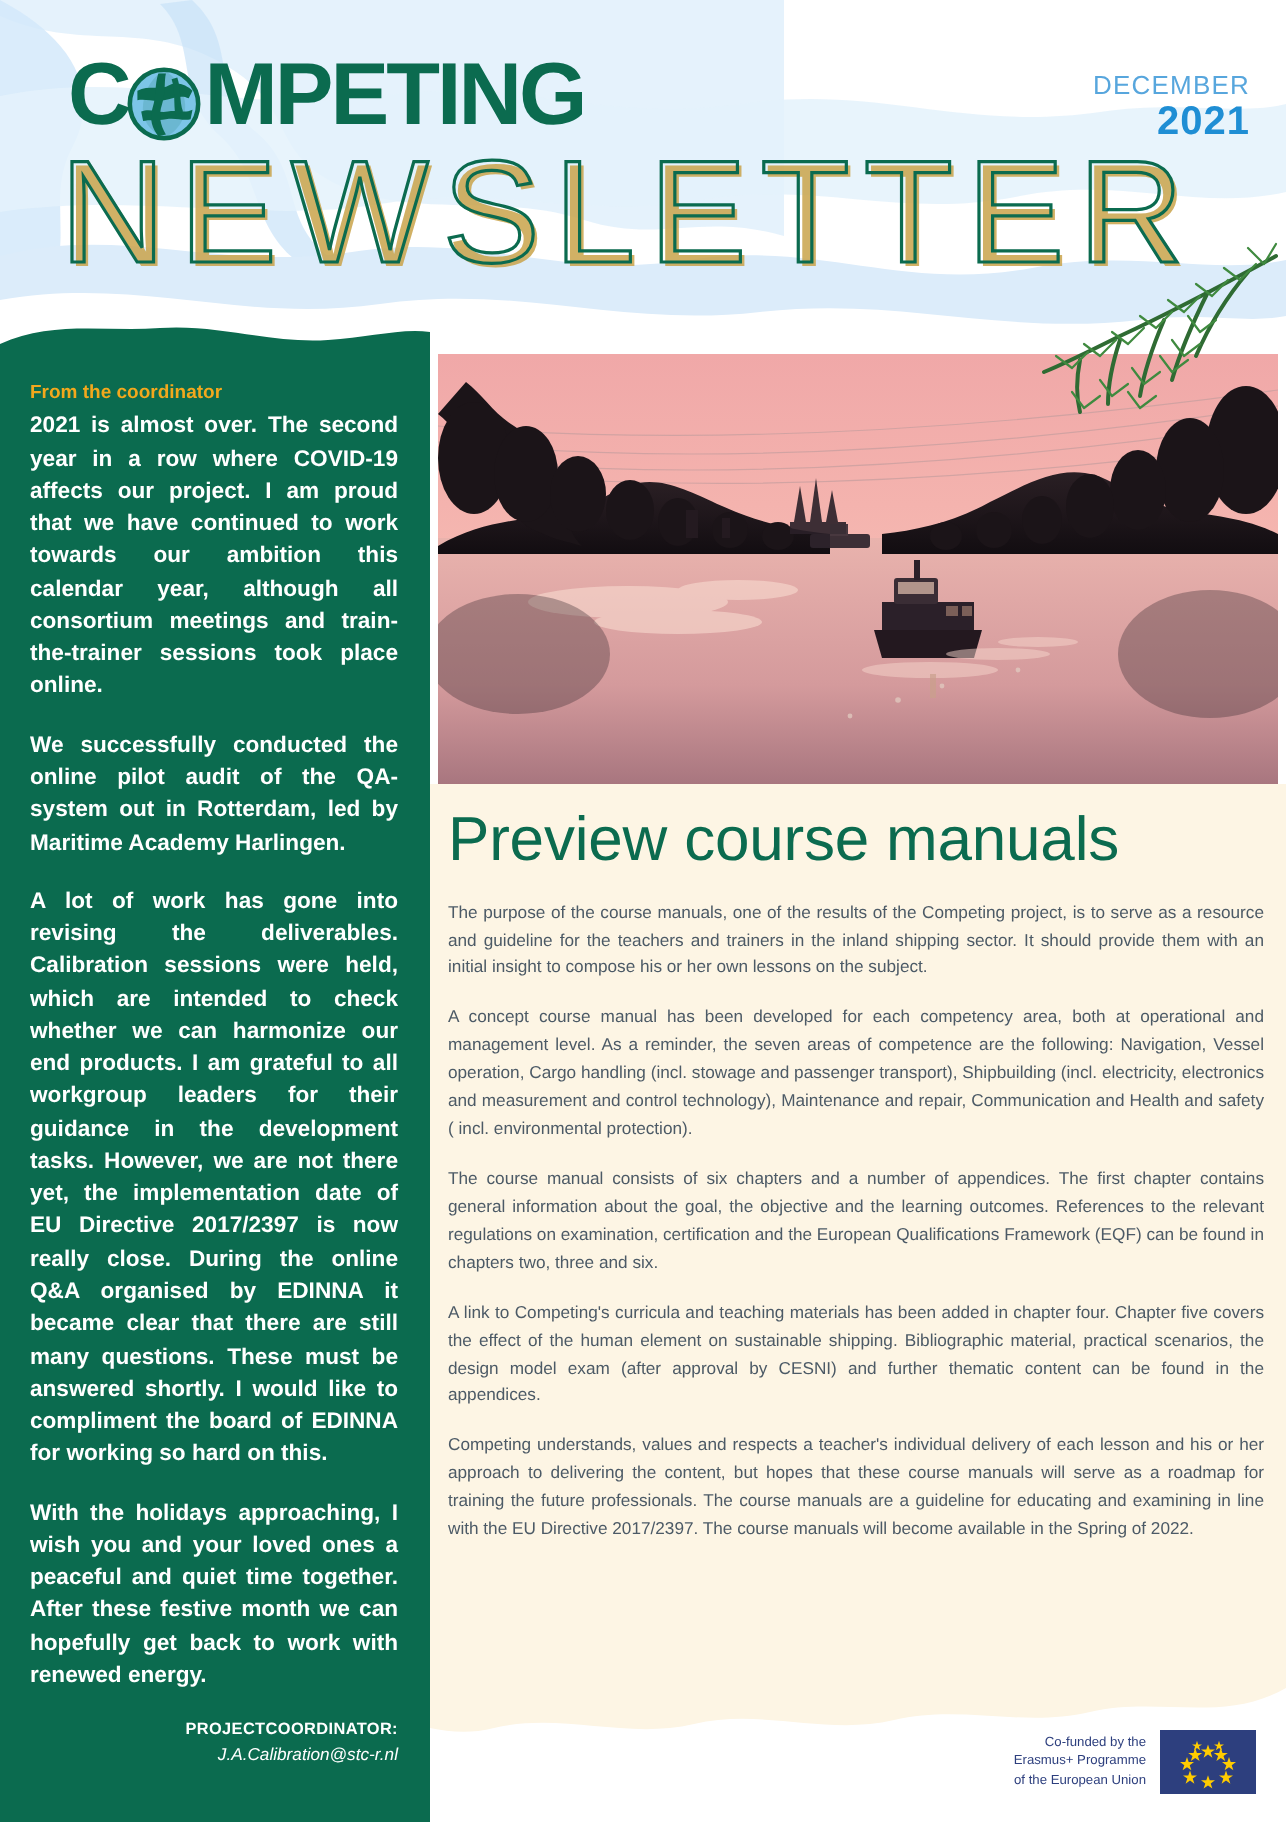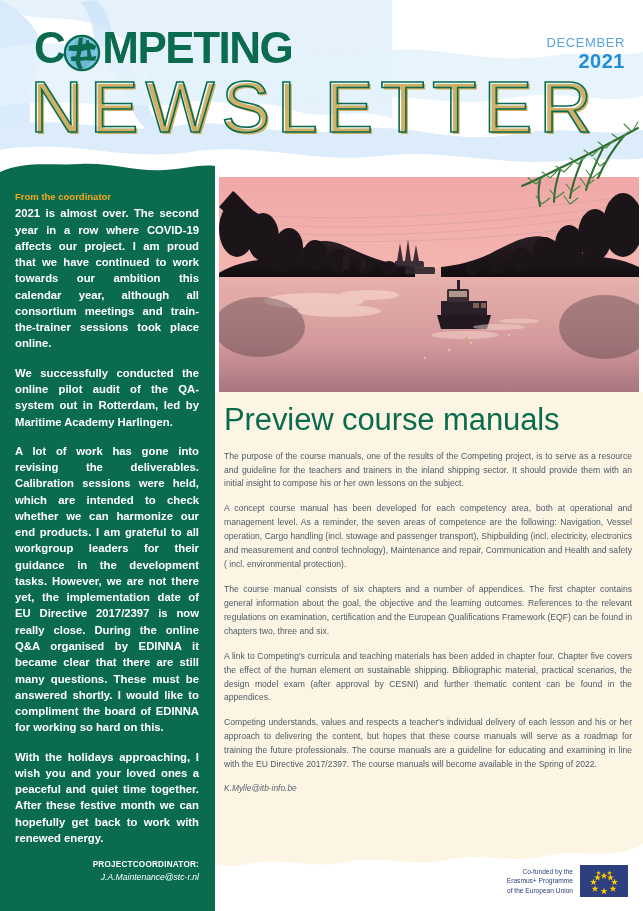--- a/index.html
+++ b/index.html
@@ -433,39 +433,38 @@
 
     <div class="left-content">
       <div class="eyebrow">From the coordinator</div>
       <p>2021 is almost over. The second year in a row where COVID-19 affects our project. I am proud that we have continued to work towards our ambition this calendar year, although all consortium meetings and train-the-trainer sessions took place online.</p>
       <p>We successfully conducted the online pilot audit of the QA-system out in Rotterdam, led by Maritime Academy Harlingen.</p>
       <p>A lot of work has gone into revising the deliverables. Calibration sessions were held, which are intended to check whether we can harmonize our end products. I am grateful to all workgroup leaders for their guidance in the development tasks. However, we are not there yet, the implementation date of EU Directive 2017/2397 is now really close. During the online Q&amp;A organised by EDINNA it became clear that there are still many questions. These must be answered shortly. I would like to compliment the board of EDINNA for working so hard on this.</p>
       <p>With the holidays approaching, I wish you and your loved ones a peaceful and quiet time together. After these festive month we can hopefully get back to work with renewed energy.</p>
 
       <div class="coordinator-block">
         <div class="coord-label">PROJECTCOORDINATOR:</div>
-        <div class="coord-email">J.A.Maintenance@stc-r.nl</div>
+        <div class="coord-email">J.A.Calibration@stc-r.nl</div>
       </div>
     </div>
   </div>
 
   <div class="article-panel">
     <svg class="article-bg" viewBox="0 0 428 480" preserveAspectRatio="none">
       <path d="M0,0 L428,0 L428,452 C396,470 364,456 330,464 C296,472 266,460 232,468
                C198,476 166,462 132,470 C98,478 66,464 32,472 C20,475 10,474 0,472 Z" fill="#fdf5e4"></path>
     </svg>
 
     <div class="article-inner">
       <h1 class="article-title">Preview course manuals</h1>
       <p>The purpose of the course manuals, one of the results of the Competing project, is to serve as a resource and guideline for the teachers and trainers in the inland shipping sector. It should provide them with an initial insight to compose his or her own lessons on the subject.</p>
       <p>A concept course manual has been developed for each competency area, both at operational and management level. As a reminder, the seven areas of competence are the following: Navigation, Vessel operation, Cargo handling (incl. stowage and passenger transport), Shipbuilding (incl. electricity, electronics and measurement and control technology), Maintenance and repair, Communication and Health and safety ( incl. environmental protection).</p>
       <p>The course manual consists of six chapters and a number of appendices. The first chapter contains general information about the goal, the objective and the learning outcomes. References to the relevant regulations on examination, certification and the European Qualifications Framework (EQF) can be found in chapters two, three and six.</p>
       <p>A link to Competing's curricula and teaching materials has been added in chapter four. Chapter five covers the effect of the human element on sustainable shipping. Bibliographic material, practical scenarios, the design model exam (after approval by CESNI) and further thematic content can be found in the appendices.</p>
       <p>Competing understands, values and respects a teacher's individual delivery of each lesson and his or her approach to delivering the content, but hopes that these course manuals will serve as a roadmap for training the future professionals. The course manuals are a guideline for educating and examining in line with the EU Directive 2017/2397. The course manuals will become available in the Spring of 2022.</p>
-      <div class="byline-email">K.Mylle@itb-info.be</div>
     </div>
   </div>
 
   <div class="eu-block">
     <div class="eu-text">
       <div>Co-funded by the</div>
       <div>Erasmus+ Programme</div>
       <div>of the European Union</div>
     </div>
     <svg class="eu-flag" viewBox="0 0 48 32">

